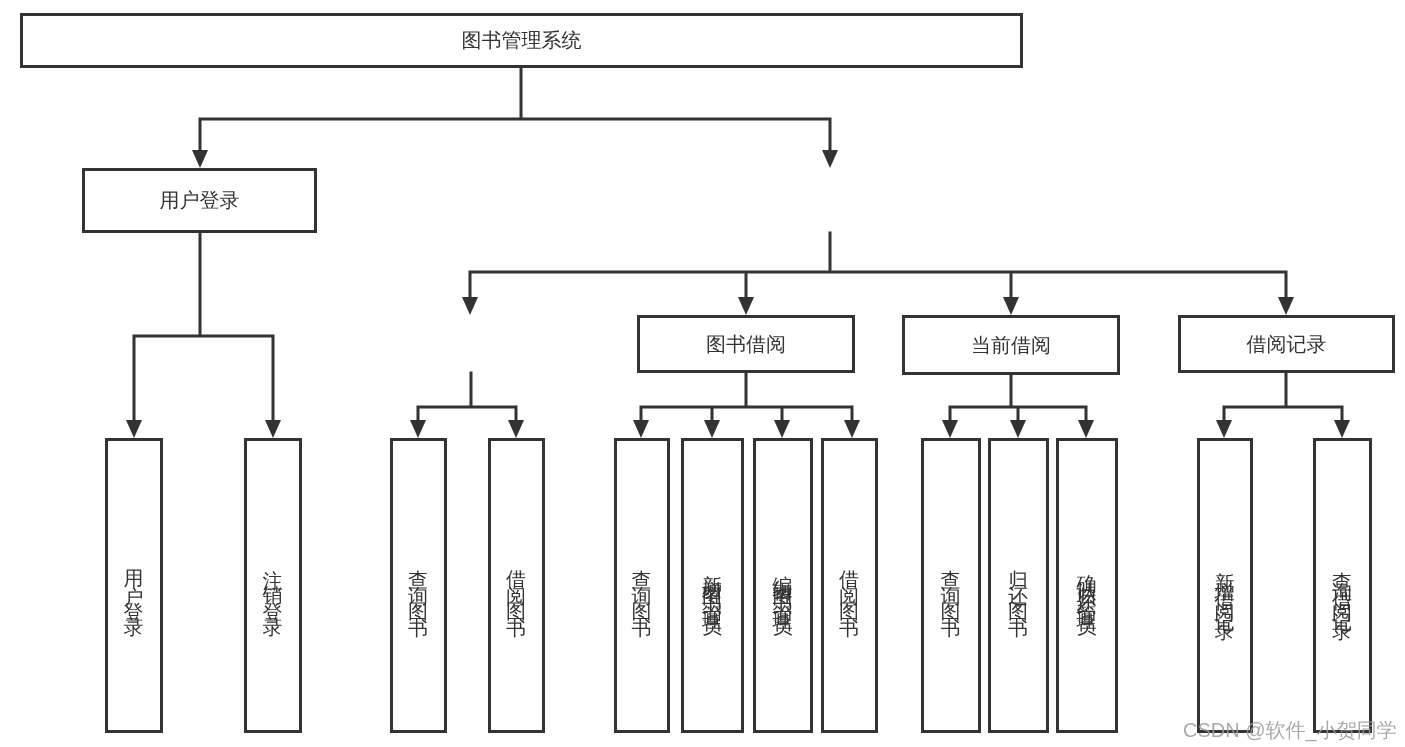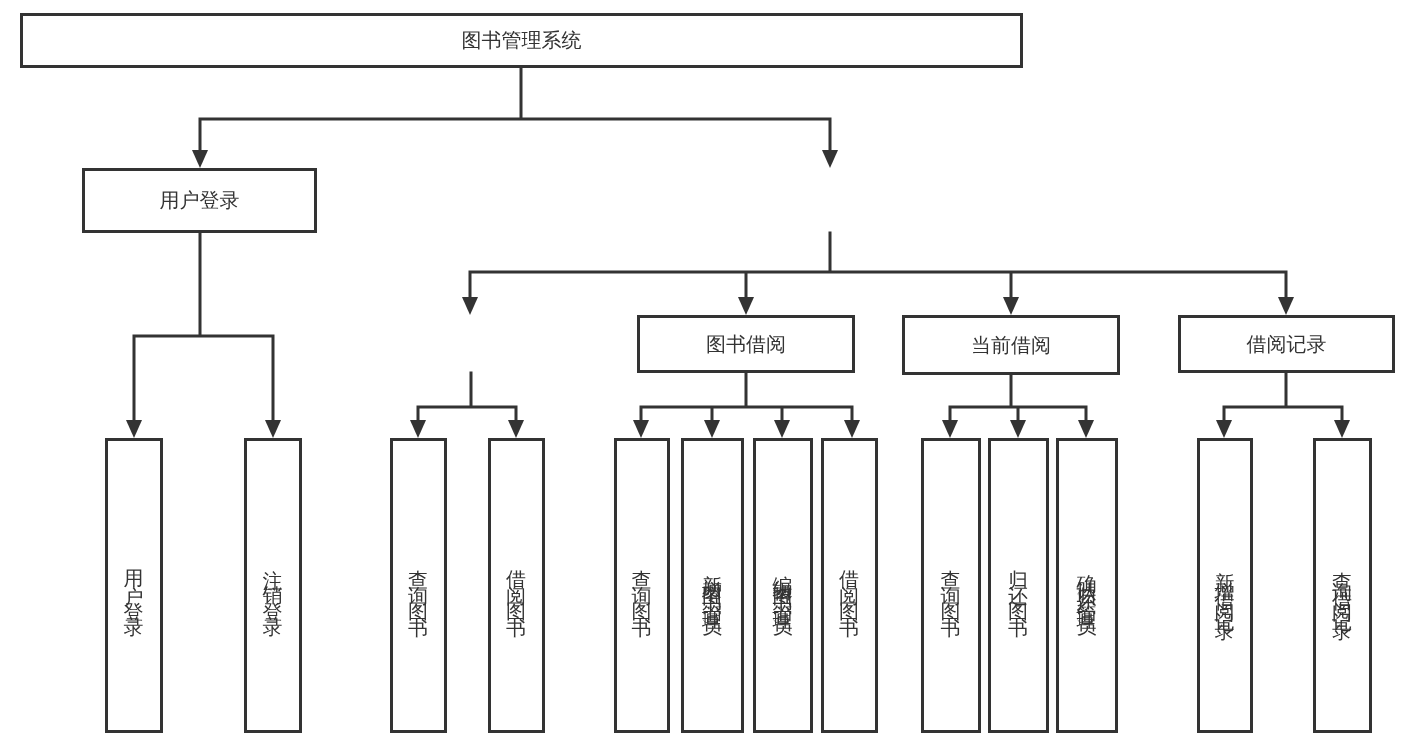--- a/index.html
+++ b/index.html
@@ -117,13 +117,14 @@
     <span class="ls-tight">确认归还（管理员）</span>
   </div>
 
   <div class="box leaf" style="left:1197px;top:438px;width:56px;height:295px">
     <span class="ls-mid">新增借阅记录</span>
   </div>
   <div class="box leaf" style="left:1313px;top:438px;width:59px;height:295px">
     <span class="ls-mid">查询借阅记录</span>
   </div>
 
+  <div class="watermark">CSDN @软件_小贺同学</div>
 </div>
 
 </body></html>

